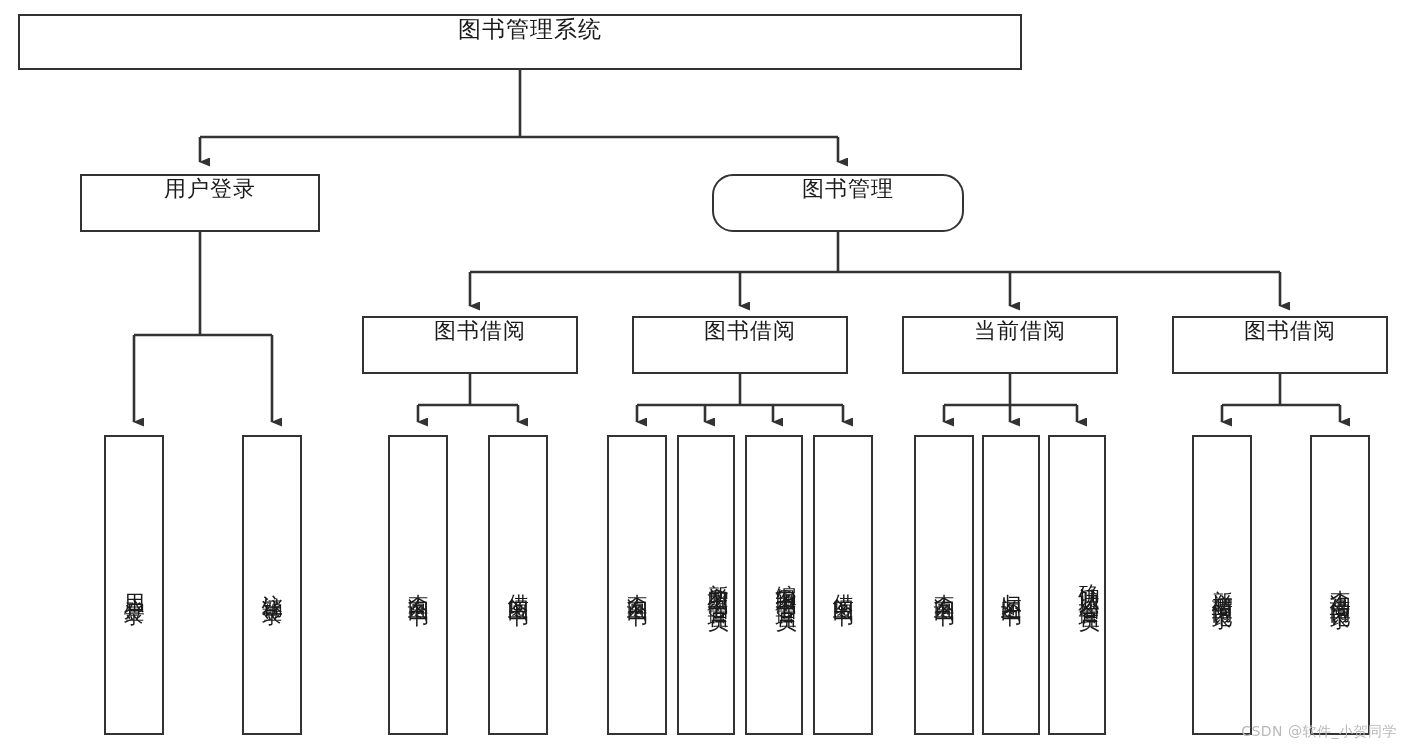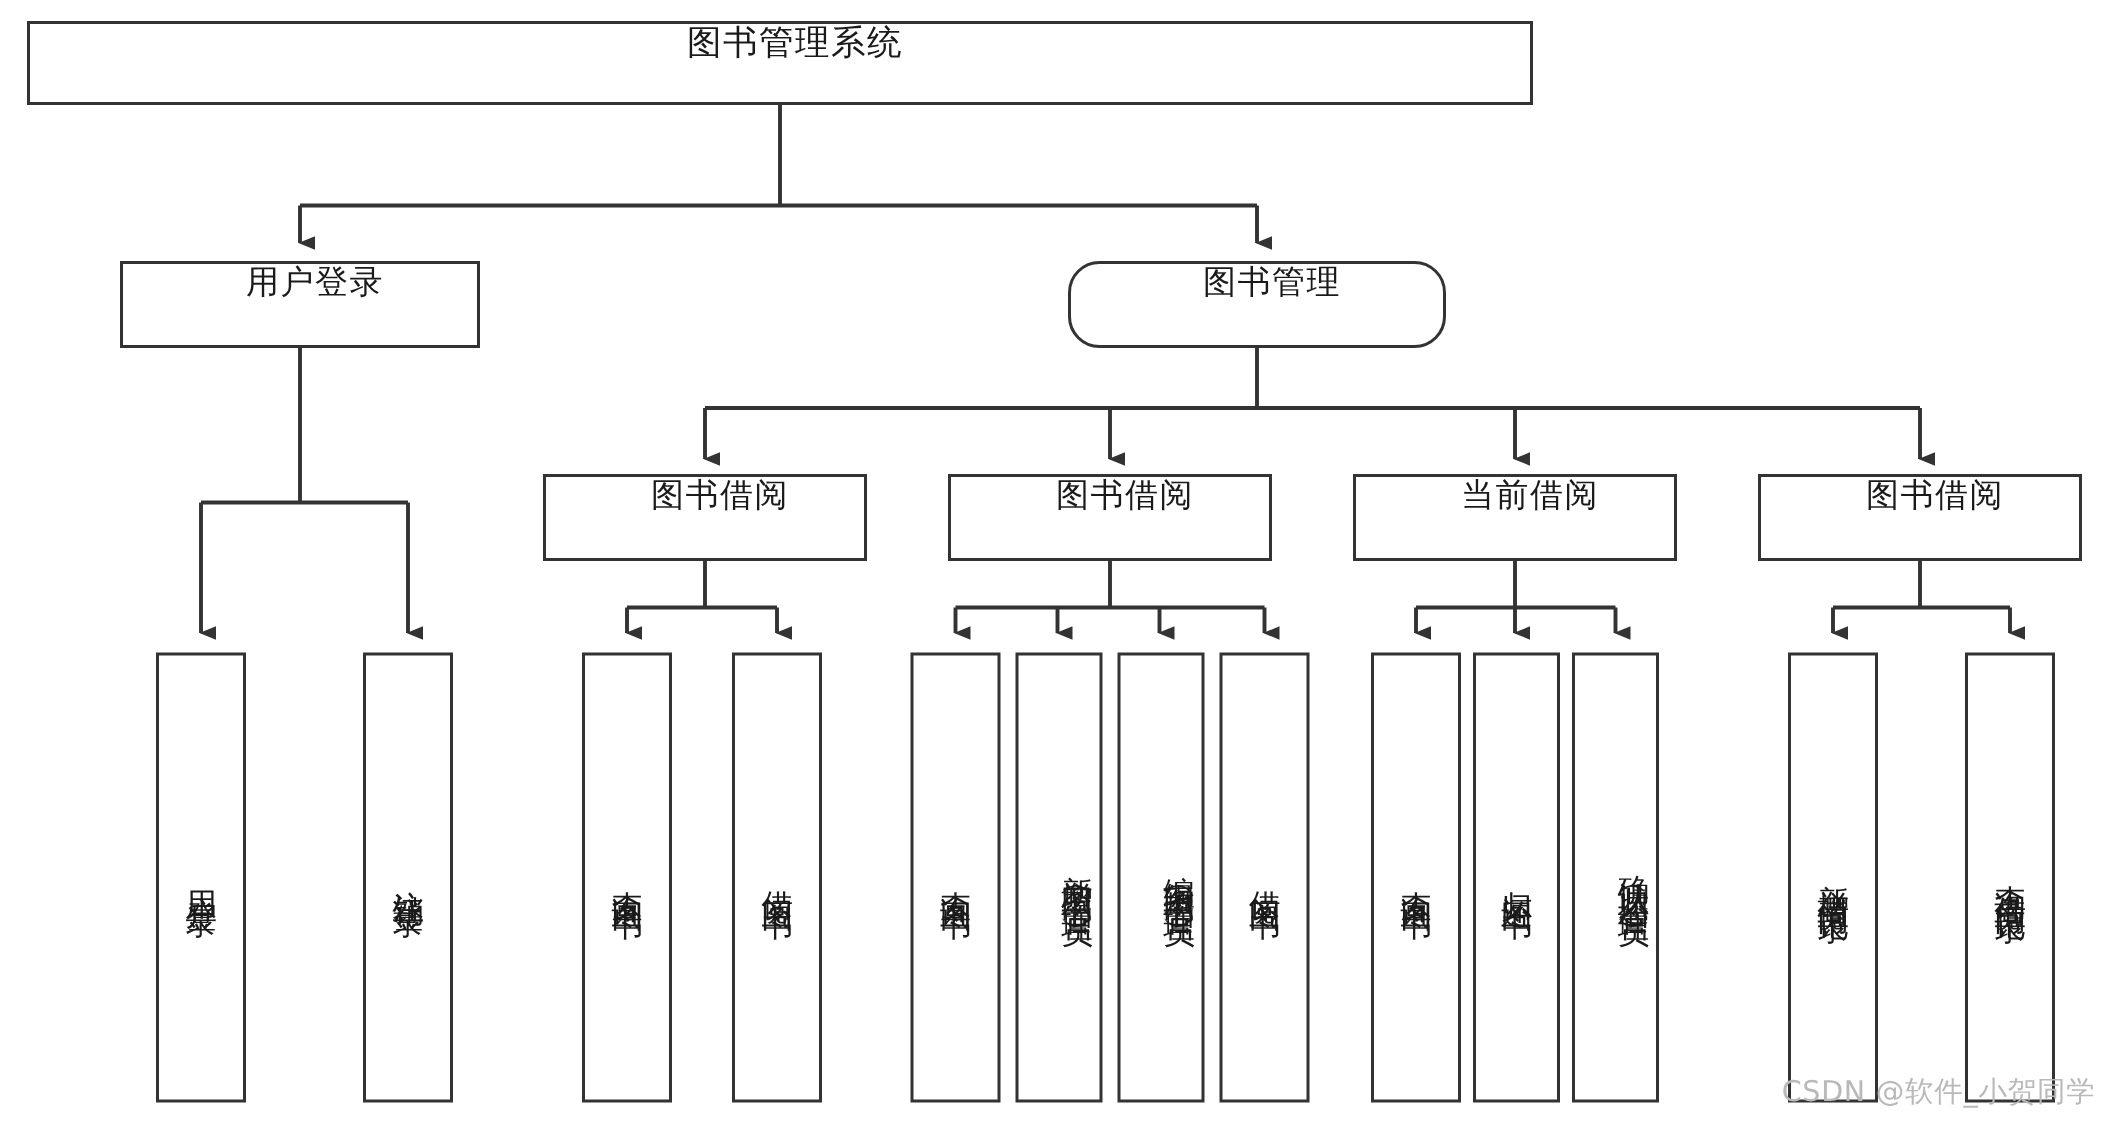--- a/index.html
+++ b/index.html
@@ -55,21 +55,21 @@
     align-items: flex-start;
     justify-content: center;
   }
   .node.vert.topalign {
     align-items: flex-start;
   }
   .watermark {
     position: absolute;
     right: 8px;
     bottom: 6px;
-    font-size: 19px;
+    font-size: 14px;
     color: #b9b9b9;
     letter-spacing: 0.5px;
     white-space: nowrap;
   }
 </style>
 </head>
 <body>
 
 <div id="canvas">
 

